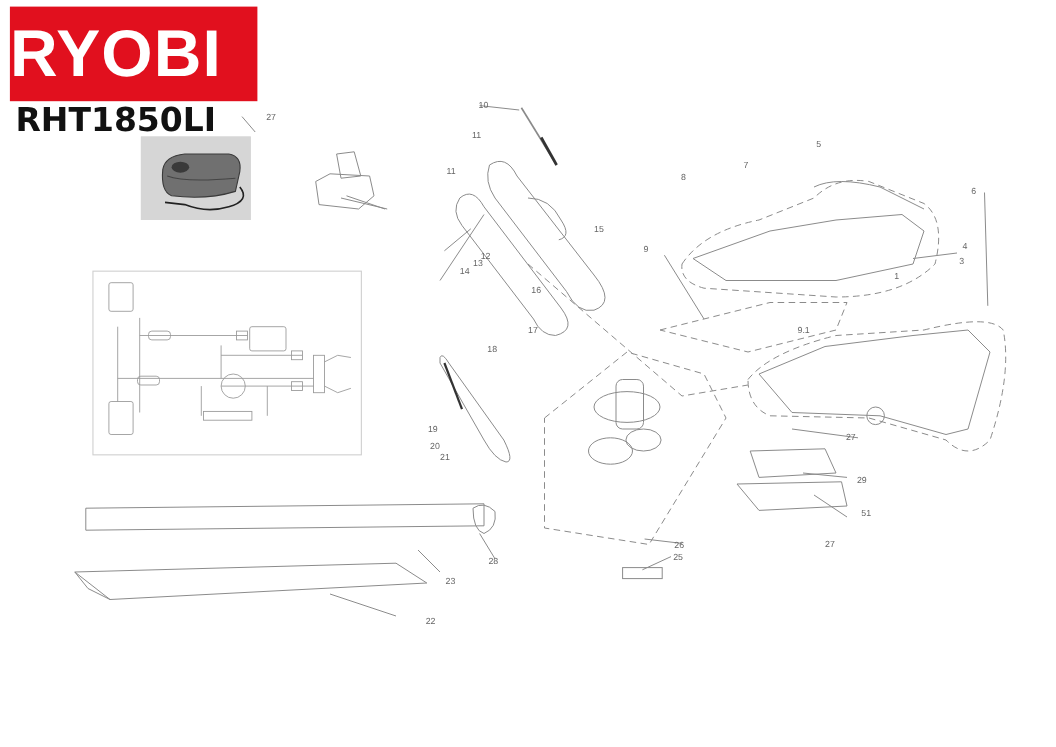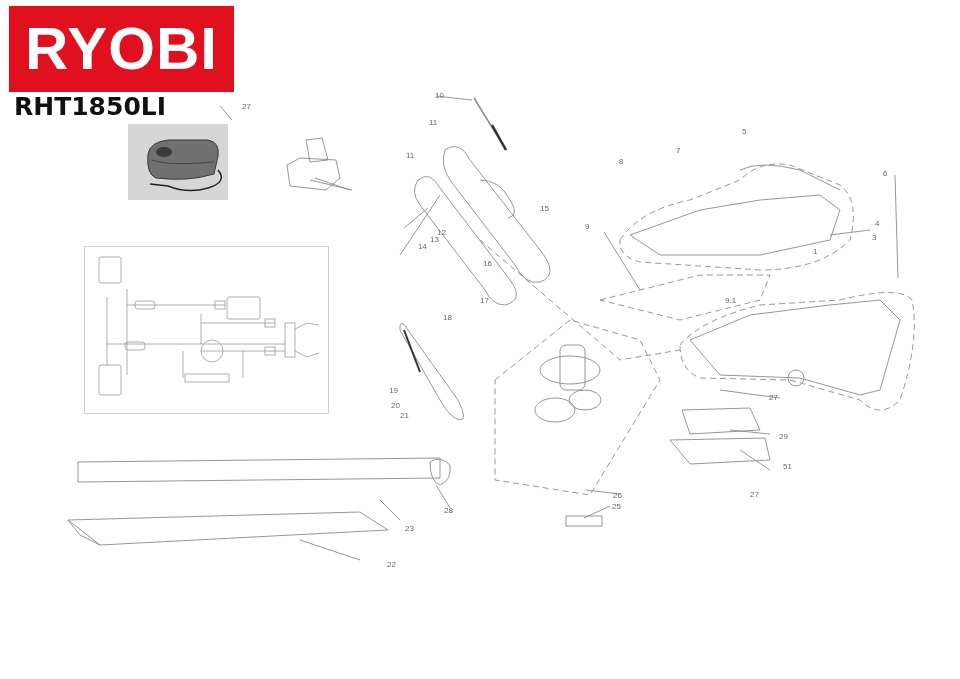--- a/index.html
+++ b/index.html
@@ -1,20 +1,20 @@
 <!DOCTYPE html>
 <html><head>
 <meta charset="utf-8">
 <style>
   html, body { margin:0; padding:0; background:#ffffff; }
   body { width:960px; height:679px; position:relative; overflow:hidden; font-family:"Liberation Sans", sans-serif; }
   .abs { position:absolute; }
   .logo { left:9px; top:6px; width:225px; height:86px; background:#e1101e; }
-  .logo-text { position:absolute; left:0; top:0; width:225px; height:86px; line-height:86px; text-align:center; color:#fff; font-weight:bold; font-size:60px; letter-spacing:1px; font-family:"Liberation Sans", sans-serif; }
-  .model { left:14px; top:92px; font-size:25px; font-weight:bold; color:#111; font-family:"DejaVu Sans", sans-serif; letter-spacing:0px; }
+  .logo-text { position:absolute; left:0; top:0; width:225px; height:86px; line-height:86px; text-align:left; color:#fff; font-weight:bold; font-size:60px; letter-spacing:1px; font-family:"Liberation Sans", sans-serif; }
+  .model { left:14px; top:92px; font-size:30px; font-weight:bold; color:#111; font-family:"DejaVu Sans", sans-serif; letter-spacing:0px; }
   .photo { left:128px; top:124px; width:100px; height:76px; background:#d4d4d4; }
   .plabel { font-size:8px; color:#666; font-family:"Liberation Sans", sans-serif; }
   svg { position:absolute; left:0; top:0; }
   .schem { left:84px; top:246px; width:243px; height:166px; border:1px solid #cfcfcf; background:#fff; }
 </style>
 </head>
 <body>
 
 <div class="abs logo">
   <span class="logo-text">RYOBI</span>

